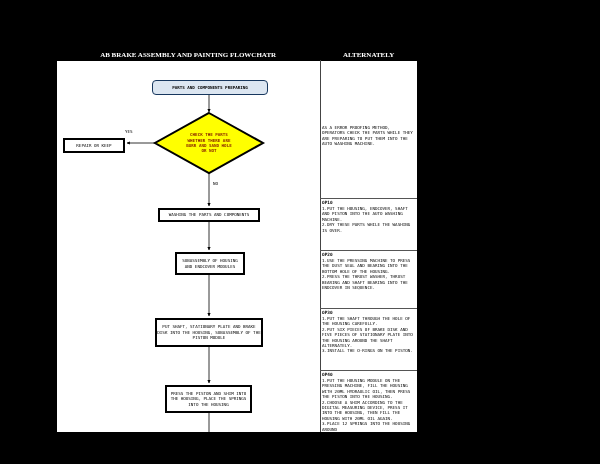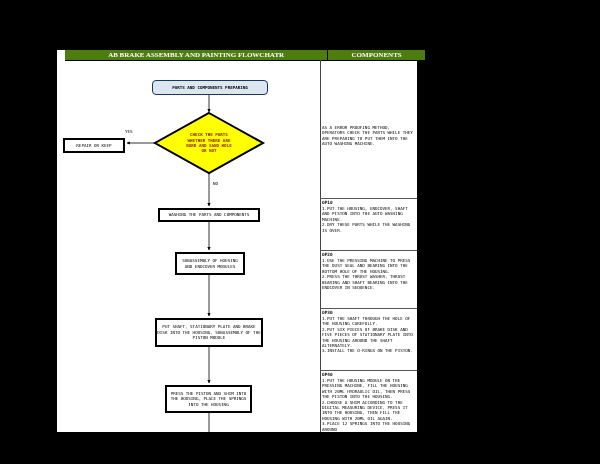--- a/index.html
+++ b/index.html
@@ -10,21 +10,21 @@
     font-family:"DejaVu Sans Mono","Liberation Mono",monospace;
     overflow:hidden;
   }
   .page{
     position:absolute;left:57px;top:50px;width:360px;height:382px;
     background:#fff;
   }
   
   .titlebar{
     position:absolute;left:0;top:0;width:360px;height:10px;
-    display:flex;background:#4d7c0f;border-bottom:1px solid #000;margin-left:8px;
+    display:flex;background:#000000;border-bottom:1px solid #000;
   }
   .titlebar .cell{
     color:#fff;font-family:"Liberation Serif",serif;font-weight:bold;
     font-size:7px;line-height:10px;text-align:center;white-space:nowrap;
     overflow:hidden;
   }
   .titlebar .cell.left{width:263px;border-right:1px solid #000;}
   .titlebar .cell.right{width:97px;}
   
   .col-divider{
@@ -79,21 +79,21 @@
   }
   .sl1{top:148px;} .sl2{top:200px;} .sl3{top:258px;} .sl4{top:320px;}
 </style>
 </head>
 <body>
 
 <div class="page">
 
   <div class="titlebar">
     <div class="cell left">AB BRAKE ASSEMBLY AND PAINTING FLOWCHATR</div>
-    <div class="cell right">COMPONENTS</div>
+    <div class="cell right">ALTERNATELY</div>
   </div>
 
   <div class="col-divider"></div>
 
   <svg class="connectors" viewBox="0 0 360 382">
     <defs>
       <marker id="arr" markerWidth="5" markerHeight="5" refX="3.6" refY="2" orient="auto">
         <path d="M0,0 L4,2 L0,4 z" fill="#000"></path>
       </marker>
     </defs>

